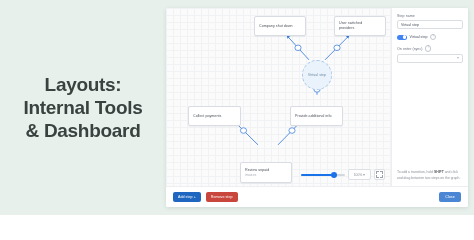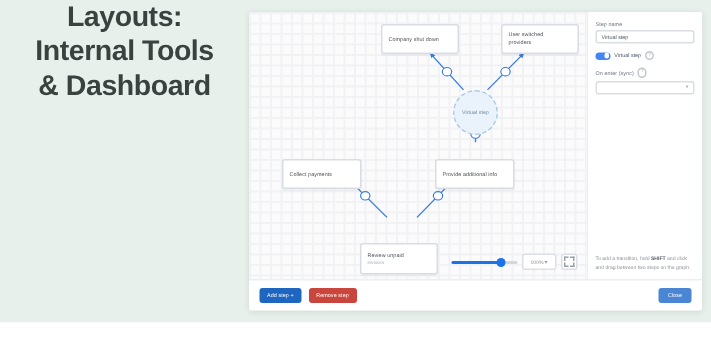--- a/index.html
+++ b/index.html
@@ -23,20 +23,21 @@
   }
 
   
   #hero {
     position: absolute;
     left: 0;
     top: 0;
     width: 166px;
     height: 215px;
     display: flex;
+    align-items: center;
     justify-content: center;
   }
   #hero-title {
     color: #3a423f;
     font-size: 19px;
     line-height: 1.22;
     font-weight: bold;
     text-align: center;
     letter-spacing: -0.3px;
     white-space: pre-line;

